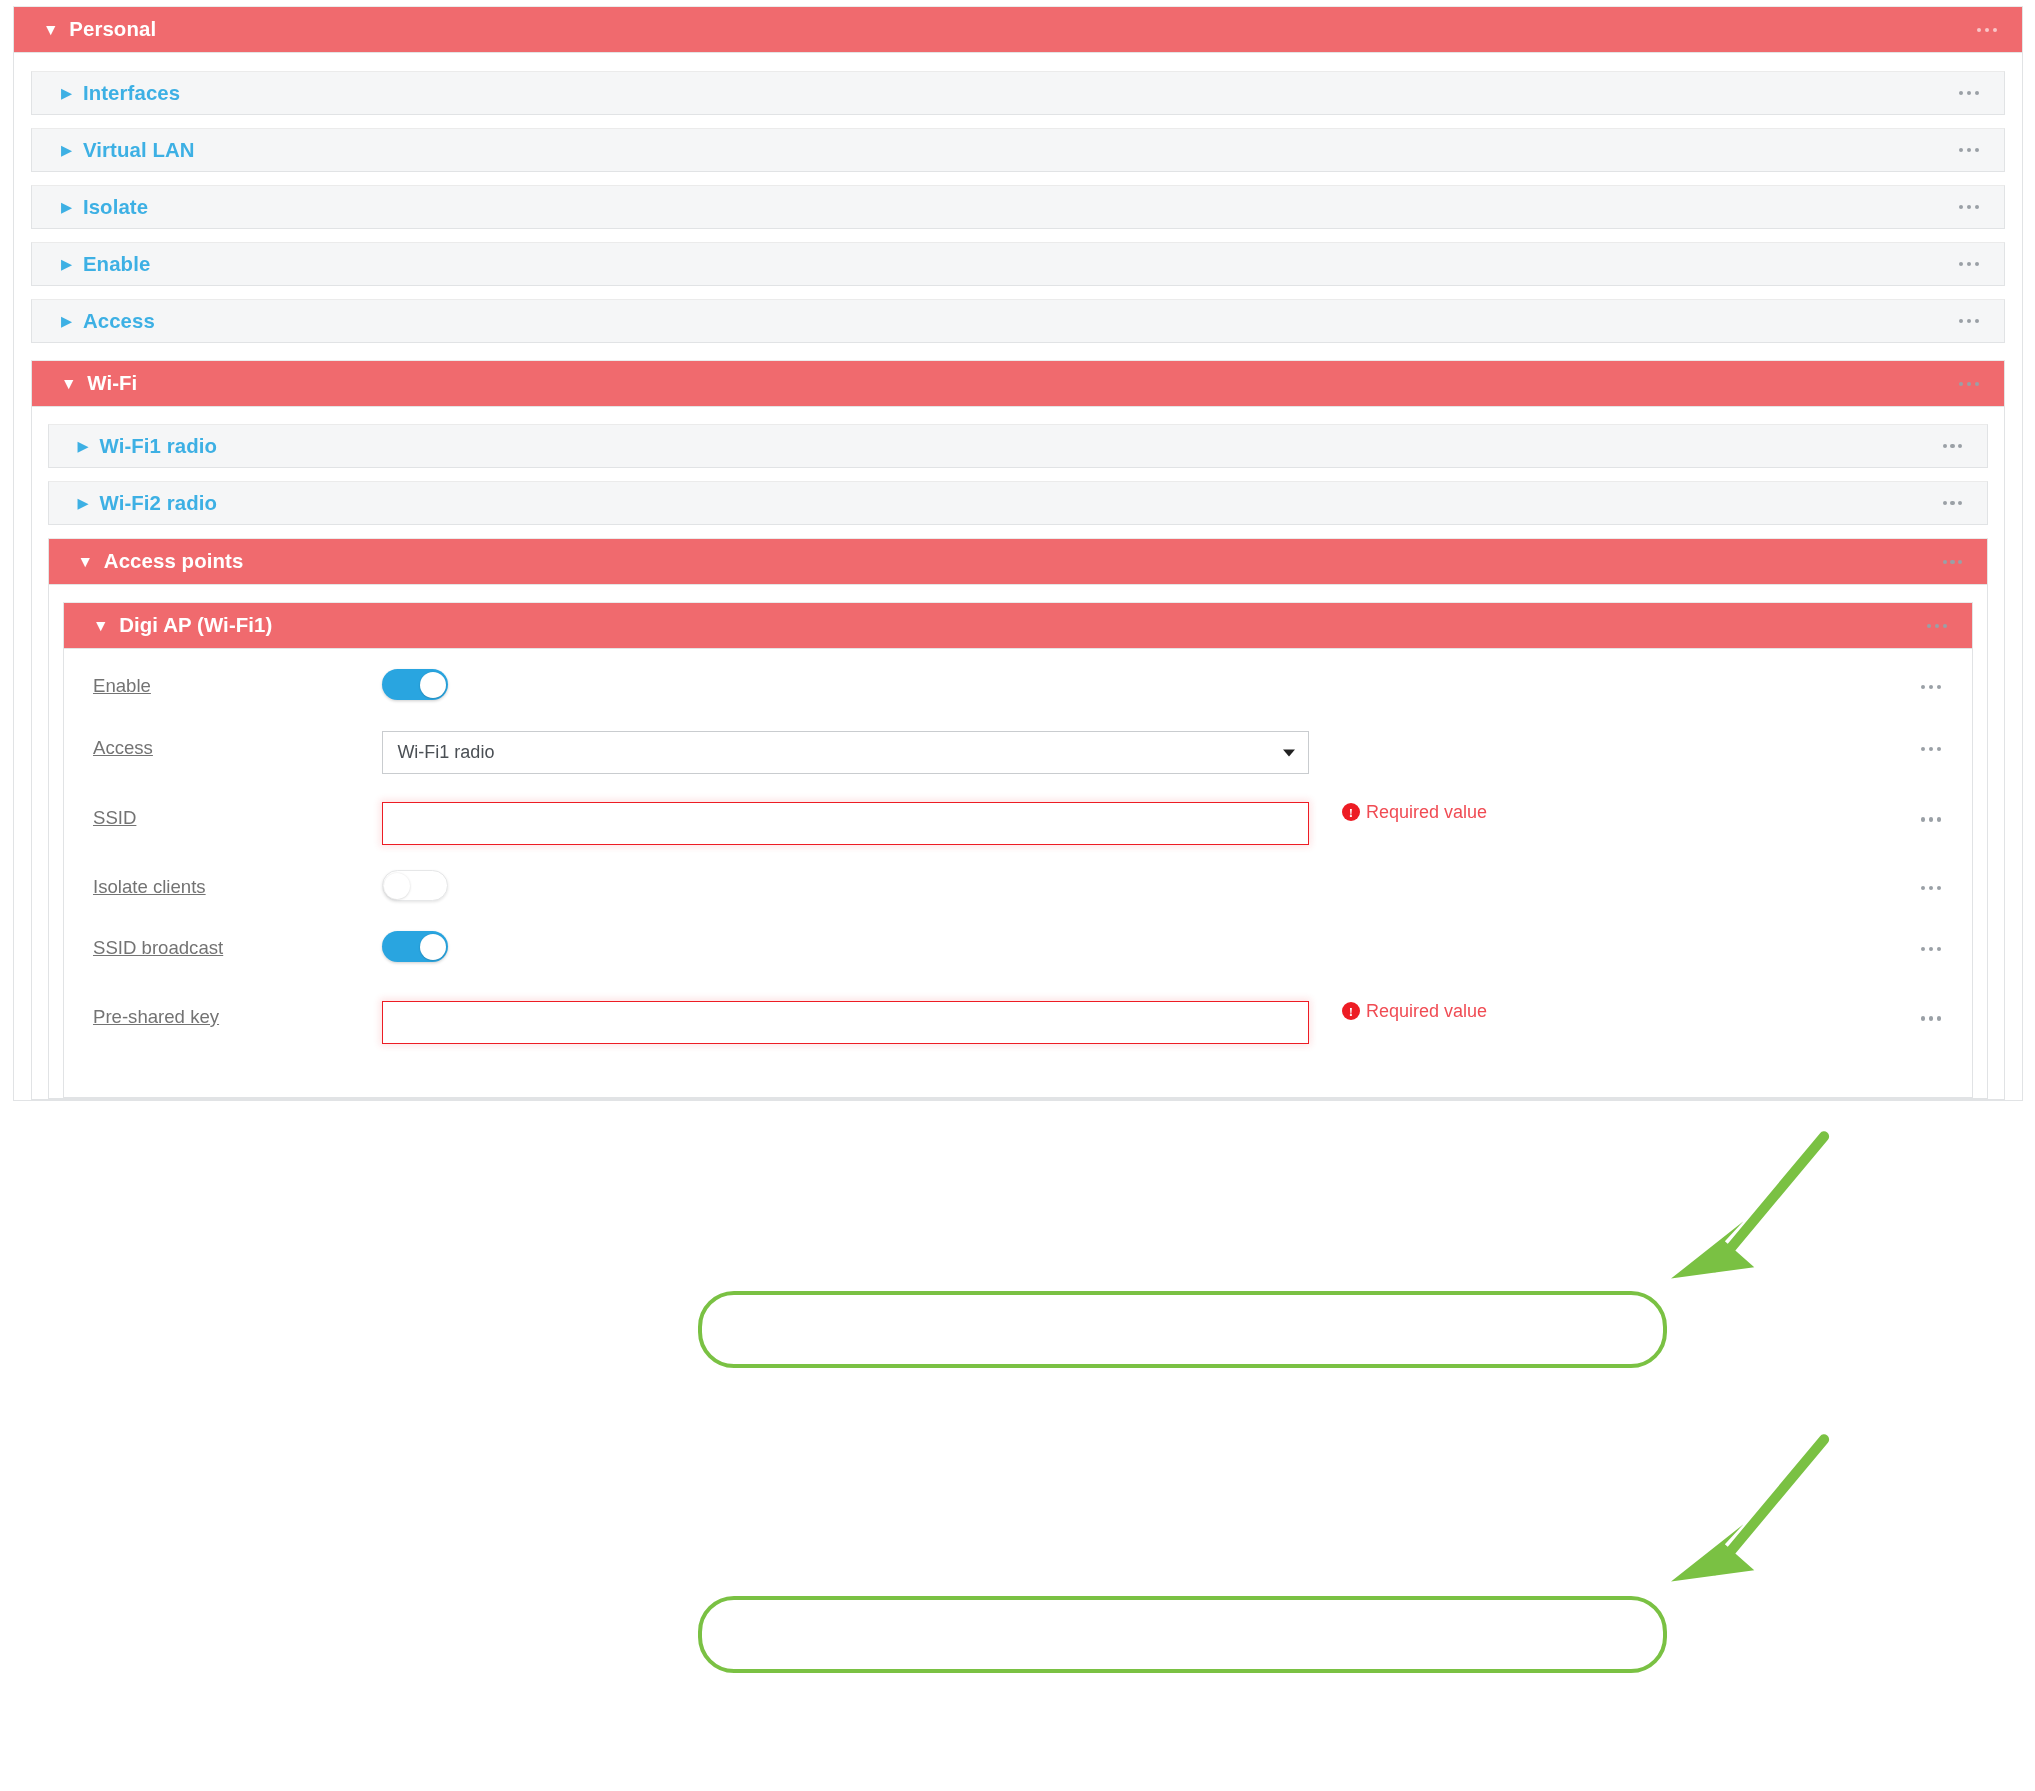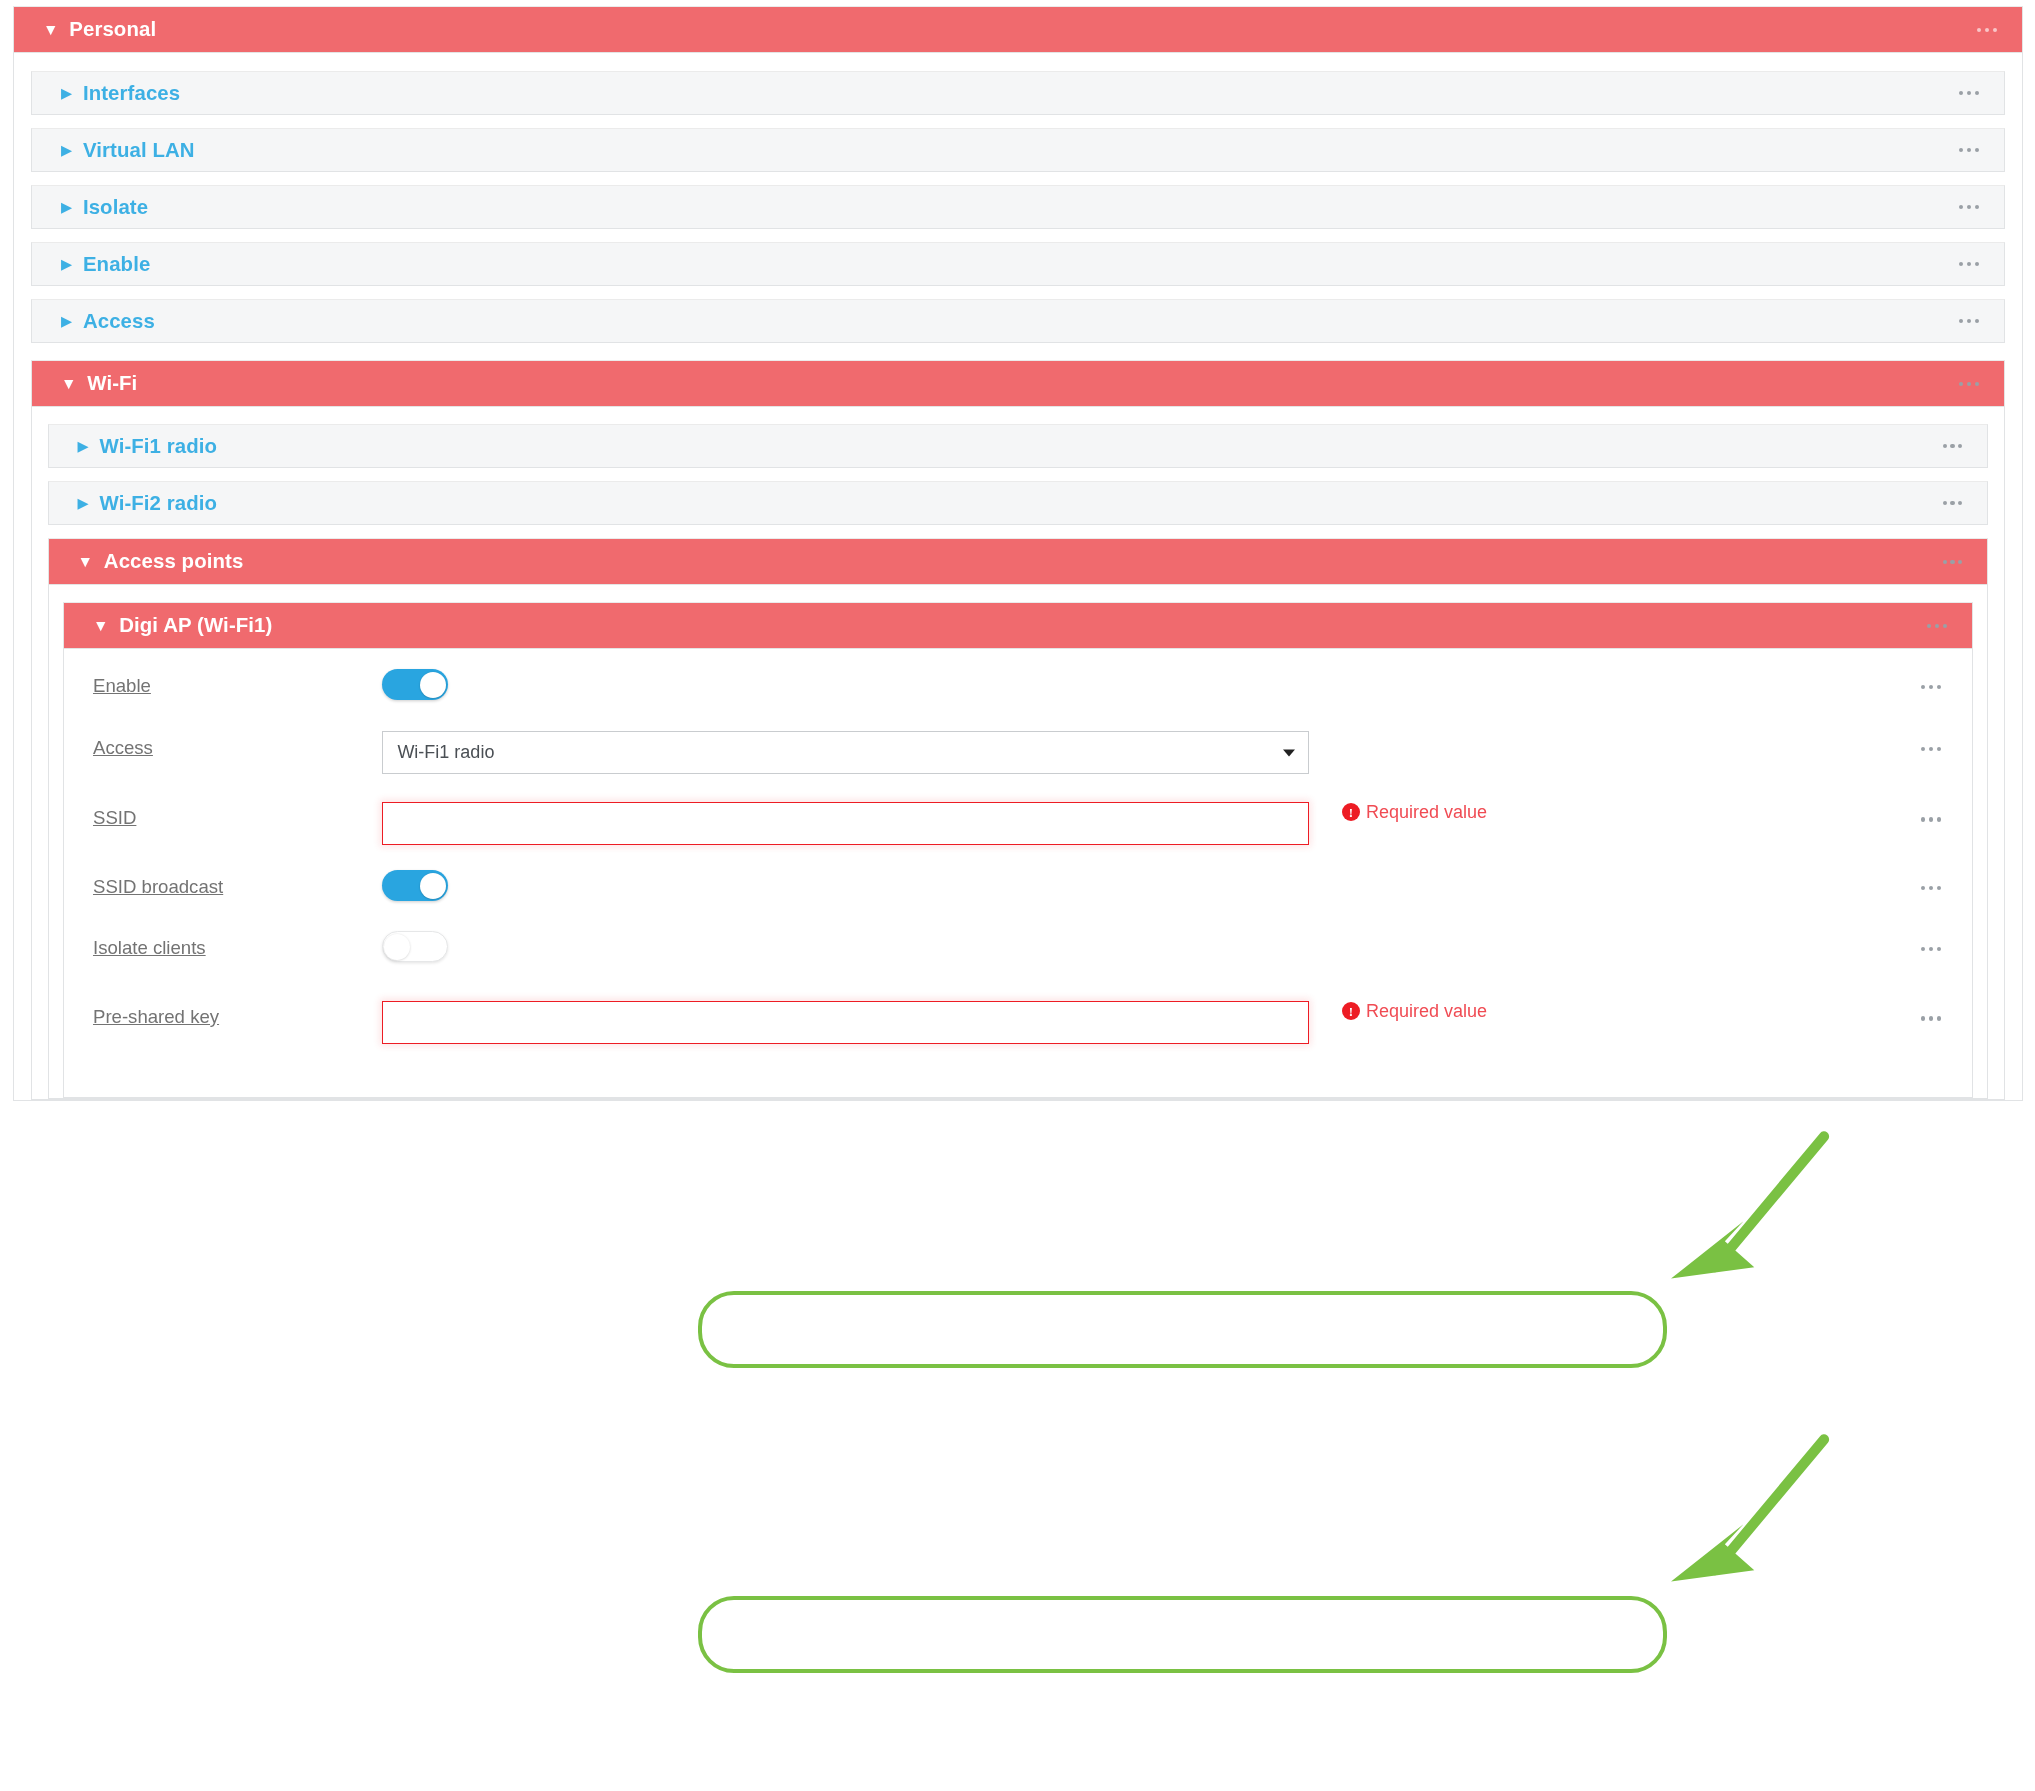--- a/index.html
+++ b/index.html
@@ -377,47 +377,47 @@
                       </div>
                     </div>
                     <span class="row-ellipsis" style="top:24px">
                         <span></span>
                         <span></span>
                         <span></span>
                       </span>
                   </div>
 
                   <div class="form-row" style="min-height:61px">
+                    <div class="form-label">Isolate clients</div>
+                    <div class="form-control">
+                      <div class="toggle off">
+                          <div class="knob"></div>
+                        </div>
+                    </div>
+                    <span class="row-ellipsis">
+                        <span></span>
+                        <span></span>
+                        <span></span>
+                      </span>
+                  </div>
+
+                  <div class="form-row" style="min-height:61px">
                     <div class="form-label">SSID broadcast</div>
                     <div class="form-control">
                       <div class="toggle on">
                           <div class="knob"></div>
                         </div>
                     </div>
                     <span class="row-ellipsis">
                         <span></span>
                         <span></span>
                         <span></span>
                       </span>
                   </div>
 
-                  <div class="form-row" style="min-height:61px">
-                    <div class="form-label">Isolate clients</div>
-                    <div class="form-control">
-                      <div class="toggle off">
-                          <div class="knob"></div>
-                        </div>
-                    </div>
-                    <span class="row-ellipsis">
-                        <span></span>
-                        <span></span>
-                        <span></span>
-                      </span>
-                  </div>
-
 
                   <div class="form-row" style="min-height:77px">
                     <div class="form-label" style="padding-top:15.6px">Pre-shared key</div>
                     <div class="form-control" style="padding-top:8.4px">
                       <div class="ctl-box error">
                         <span></span>
                       </div>
                       <div class="required-msg">
                         <span class="excl-icon">!</span>
                         <span>Required value</span>

